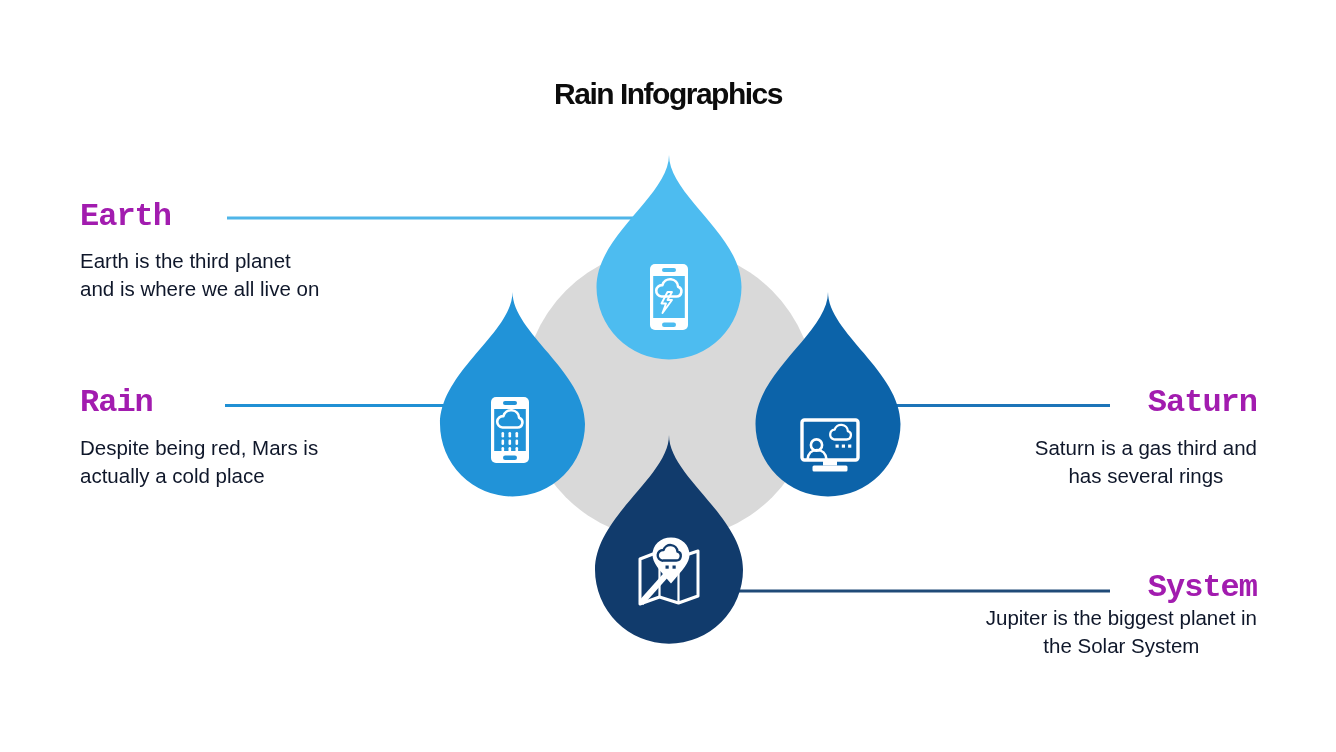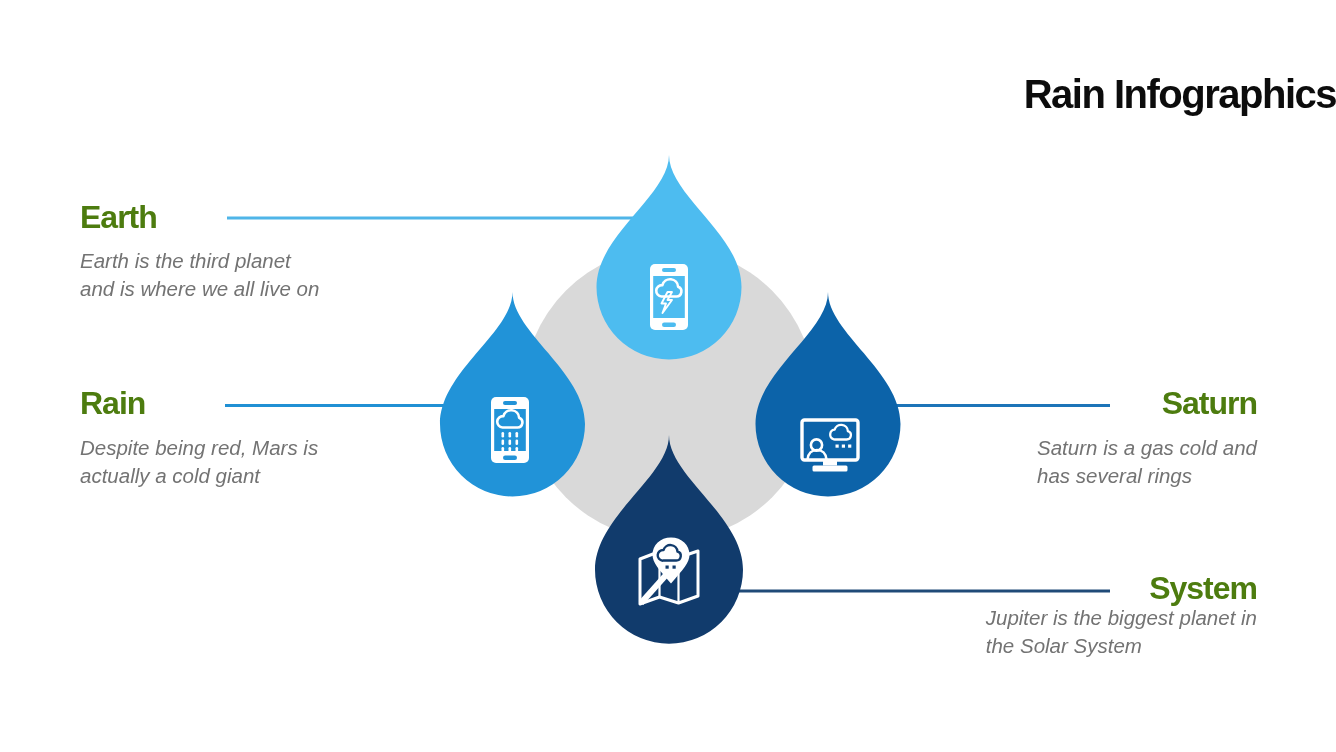--- a/index.html
+++ b/index.html
@@ -5,31 +5,30 @@
   html,body{margin:0;padding:0;}
   body{
     width:1336px;height:752px;position:relative;overflow:hidden;
     background:#ffffff;
     font-family:"Liberation Sans", sans-serif;
   }
   .canvas-svg{position:absolute;left:0;top:0;z-index:1;}
   .txt{position:absolute;z-index:3;}
   .item-label{
     font-size:32px;font-weight:700;letter-spacing:-1px;
-    color:#4d7c0f;line-height:40px;white-space:nowrap;
+    color:#a21caf;line-height:40px;white-space:nowrap;font-family:Liberation Mono, monospace;
   }
   .item-desc{
-    font-size:20.5px;color:#737373;line-height:28px;
+    font-size:20.5px;color:#0f172a;line-height:28px;
     white-space:pre-line;
-    font-style:italic;
   }
-  .align-right{text-align:left;}
+  .align-right{text-align:center;}
   .page-title{
     position:absolute;left:0;right:0;top:70px;z-index:3;
-    text-align:right;font-size:40px;font-weight:700;
+    text-align:center;font-size:30px;font-weight:700;
     letter-spacing:-1.5px;color:#0c0c0c;line-height:48px;
   }
   .lbl-earth{left:80px;top:197px;}
   .desc-earth{left:80px;top:247px;}
   .lbl-mars{left:80px;top:383px;}
   .desc-mars{left:80px;top:434px;}
   .lbl-saturn{right:79px;top:383px;}
   .desc-saturn{right:79px;top:434px;}
   .lbl-jupiter{right:79px;top:568px;}
   .desc-jupiter{right:79px;top:604px;}
@@ -109,21 +108,21 @@
     </g>
   </g>
 </svg>
 
 <div class="txt item-label lbl-earth">Earth</div>
 <div class="txt item-desc desc-earth">Earth is the third planet
 and is where we all live on</div>
 
 <div class="txt item-label lbl-mars">Rain</div>
 <div class="txt item-desc desc-mars">Despite being red, Mars is
-actually a cold giant</div>
+actually a cold place</div>
 
 <div class="txt item-label lbl-saturn align-right">Saturn</div>
-<div class="txt item-desc desc-saturn align-right">Saturn is a gas cold and
+<div class="txt item-desc desc-saturn align-right">Saturn is a gas third and
 has several rings</div>
 
 <div class="txt item-label lbl-jupiter align-right">System</div>
 <div class="txt item-desc desc-jupiter align-right">Jupiter is the biggest planet in
 the Solar System</div>
 
 </body></html>

